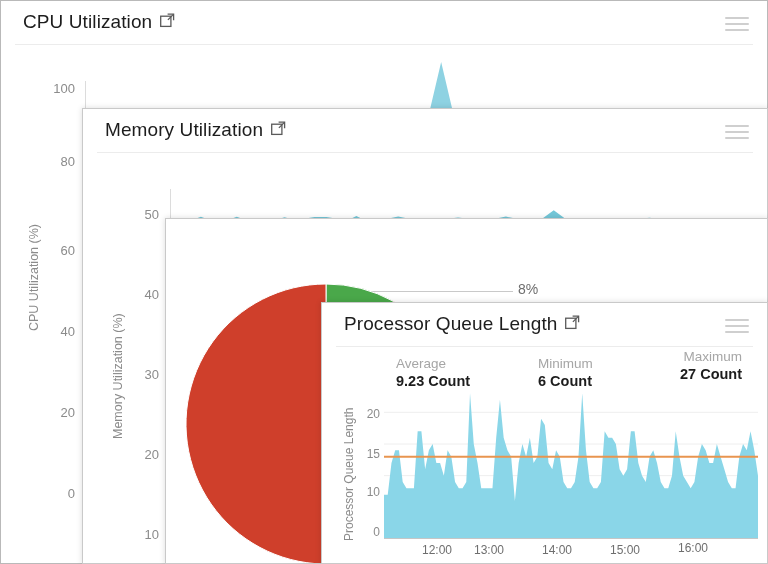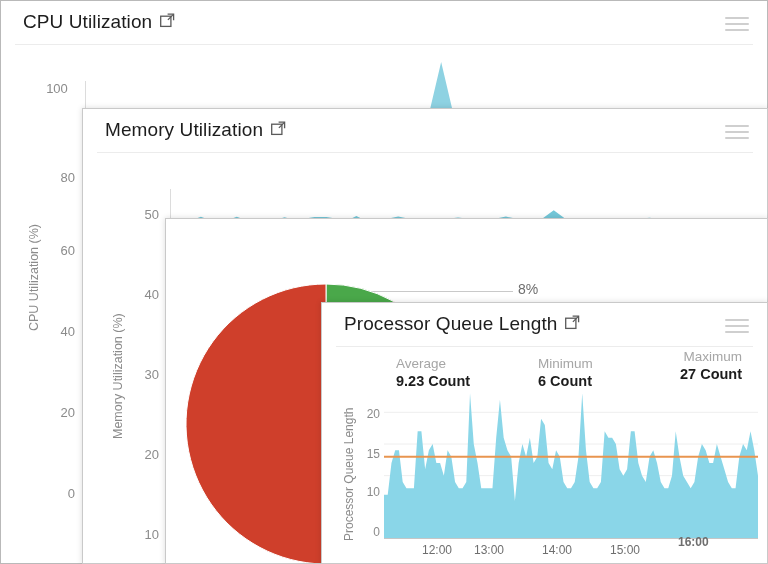--- a/index.html
+++ b/index.html
@@ -122,22 +122,22 @@
       </div>
       <div class="hamburger">
           <span></span>
           <span></span>
           <span></span>
         </div>
       <div class="head-rule"></div>
     </div>
 
     <div class="axis-title" style="left:26px;top:330px;transform:rotate(-90deg);">CPU Utilization (%)</div>
-    <div class="tick" style="left:38px;top:80px;width:36px;text-align:center;">100</div>
-    <div class="tick" style="left:38px;top:169px;width:36px;">80</div>
+    <div class="tick" style="left:38px;top:80px;width:36px;">100</div>
+    <div class="tick" style="left:38px;top:153px;width:36px;">80</div>
     <div class="tick" style="left:38px;top:242px;width:36px;">60</div>
     <div class="tick" style="left:38px;top:323px;width:36px;">40</div>
     <div class="tick" style="left:38px;top:404px;width:36px;">20</div>
     <div class="tick" style="left:38px;top:485px;width:36px;">0</div>
     <div class="vaxis" style="left:84px;top:80px;height:440px;"></div>
     <svg id="cpu-plot" style="position:absolute;left:85px;top:60px;" width="683" height="60">
         <path d="M 0 60 L 0.00 60.00 L 27.32 60.00 L 54.64 60.00 L 81.96 60.00 L 109.28 60.00 L 136.60 60.00 L 163.92 60.00 L 191.24 60.00 L 218.56 60.00 L 245.88 60.00 L 273.20 60.00 L 300.52 60.00 L 327.84 60.00 L 341.50 58.91 L 355.16 1.09 L 368.82 58.91 L 382.48 60.00 L 409.80 60.00 L 437.12 60.00 L 464.44 60.00 L 491.76 60.00 L 519.08 60.00 L 546.40 60.00 L 573.72 60.00 L 601.04 60.00 L 628.36 60.00 L 655.68 60.00 L 683.00 60.00 L 683 60 Z" fill="#8ed2e2" stroke="none"></path>
       </svg>
   </div>
 
@@ -227,16 +227,16 @@
         <line x1="0" y1="88.66666666666666" x2="374" y2="88.66666666666666" stroke="#eeeeee" stroke-width="1"></line>
         <path d="M 0 152 L 0.00 107.67 L 3.74 107.67 L 7.48 76.00 L 11.22 63.33 L 14.96 63.33 L 18.70 95.00 L 22.44 101.33 L 26.18 101.33 L 29.92 101.33 L 33.66 44.33 L 37.40 44.33 L 41.14 82.33 L 44.88 63.33 L 48.62 57.00 L 52.36 76.00 L 56.10 76.00 L 59.84 88.67 L 63.58 63.33 L 67.32 69.67 L 71.06 95.00 L 74.80 101.33 L 78.54 101.33 L 82.28 95.00 L 86.02 6.33 L 89.76 57.00 L 93.50 76.00 L 97.24 101.33 L 100.98 101.33 L 104.72 101.33 L 108.46 101.33 L 112.20 50.67 L 115.94 12.67 L 119.68 50.67 L 123.42 63.33 L 127.16 69.67 L 130.90 114.00 L 134.64 76.00 L 138.38 57.00 L 142.12 69.67 L 145.86 50.67 L 149.60 76.00 L 153.34 69.67 L 157.08 31.67 L 160.82 38.00 L 164.56 76.00 L 168.30 82.33 L 172.04 63.33 L 175.78 69.67 L 179.52 95.00 L 183.26 101.33 L 187.00 101.33 L 190.74 95.00 L 194.48 69.67 L 198.22 6.33 L 201.96 63.33 L 205.70 95.00 L 209.44 101.33 L 213.18 101.33 L 216.92 95.00 L 220.66 44.33 L 224.40 50.67 L 228.14 50.67 L 231.88 57.00 L 235.62 82.33 L 239.36 88.67 L 243.10 82.33 L 246.84 44.33 L 250.58 44.33 L 254.32 76.00 L 258.06 88.67 L 261.80 95.00 L 265.54 69.67 L 269.28 63.33 L 273.02 76.00 L 276.76 95.00 L 280.50 101.33 L 284.24 101.33 L 287.98 88.67 L 291.72 44.33 L 295.46 69.67 L 299.20 88.67 L 302.94 95.00 L 306.68 101.33 L 310.42 95.00 L 314.16 69.67 L 317.90 57.00 L 321.64 63.33 L 325.38 76.00 L 329.12 76.00 L 332.86 57.00 L 336.60 69.67 L 340.34 82.33 L 344.08 95.00 L 347.82 101.33 L 351.56 101.33 L 355.30 69.67 L 359.04 57.00 L 362.78 63.33 L 366.52 44.33 L 370.26 63.33 L 374.00 88.67 L 374 152 Z" fill="#8ad6e8" stroke="none"></path>
         <line x1="0" y1="69.66666666666667" x2="374" y2="69.66666666666667" stroke="#e8954f" stroke-width="2"></line>
         <line x1="0" y1="151.5" x2="374" y2="151.5" stroke="#c6c6c6" stroke-width="1"></line>
       </svg>
 
     <div class="xtick" style="left:100px;top:240px;">12:00</div>
     <div class="xtick" style="left:152px;top:240px;">13:00</div>
     <div class="xtick" style="left:220px;top:240px;">14:00</div>
     <div class="xtick" style="left:288px;top:240px;">15:00</div>
-    <div class="xtick" style="left:356px;top:232px;font-weight:bold;">16:00</div>
+    <div class="xtick" style="left:356px;top:238px;">16:00</div>
   </div>
 
 </div>
 
 </body></html>

